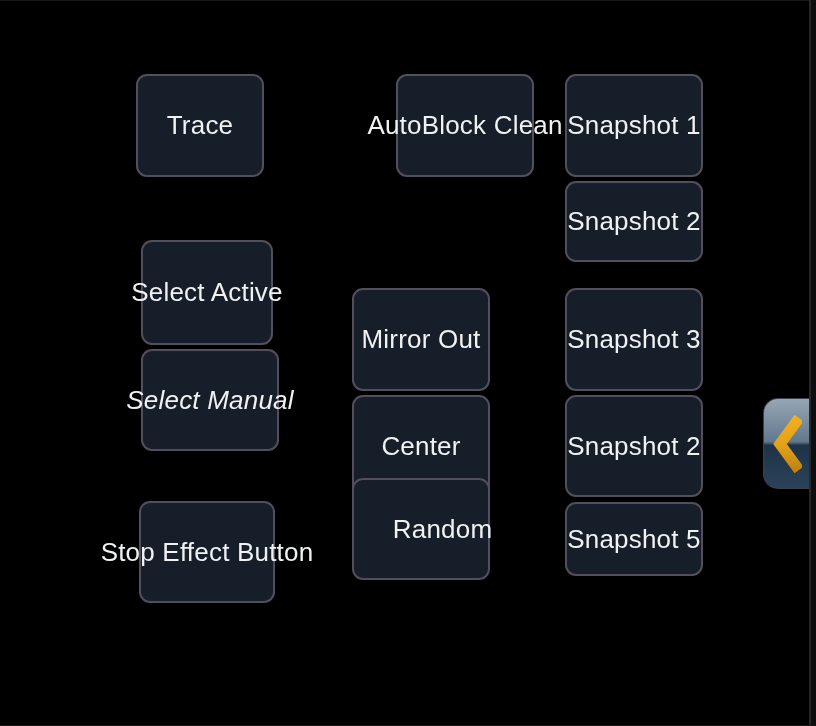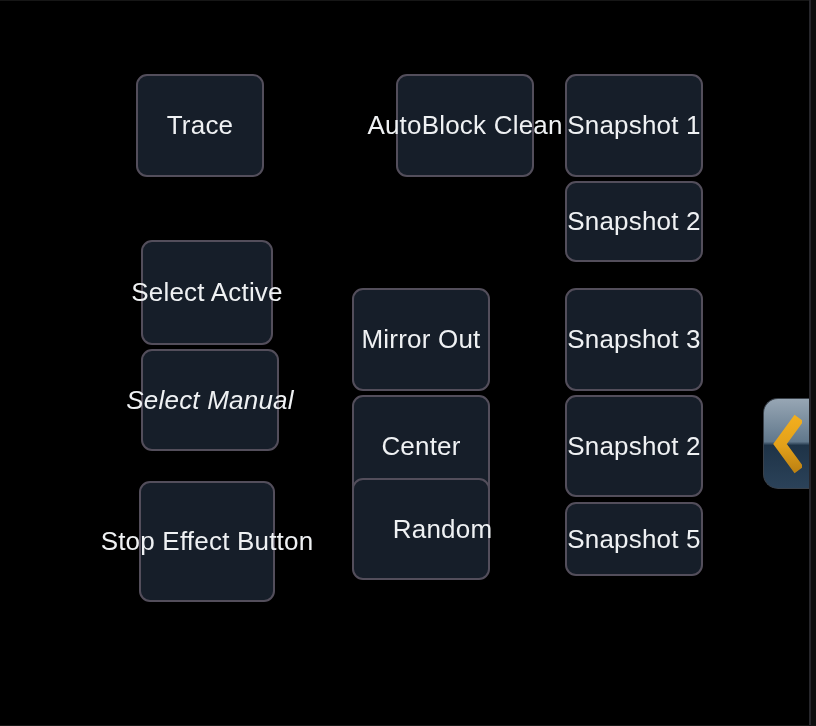--- a/index.html
+++ b/index.html
@@ -32,21 +32,21 @@
     font-weight:500;
     white-space:nowrap;
     letter-spacing:0.2px;
     text-align:center;
   }
 
   
   #btn-trace        {left:136px;top:74px; width:128px;height:103px;}
   #btn-select-active{left:141px;top:240px;width:132px;height:105px;}
   #btn-select-manual{left:141px;top:349px;width:138px;height:102px;font-style:italic;}
-  #btn-stop-effect  {left:139px;top:481px;width:136px;height:121px;}
+  #btn-stop-effect  {left:139px;top:501px;width:136px;height:102px;}
   
   #btn-autoblock    {left:352px;top:74px; width:138px;height:103px;margin-left:44px;}
   #btn-mirror-out   {left:352px;top:288px;width:138px;height:103px;}
   #btn-center       {left:352px;top:395px;width:138px;height:102px;}
   #btn-random       {left:352px;top:478px;width:138px;height:102px;padding-left:43px;}
   
   #btn-snapshot-1   {left:565px;top:74px; width:138px;height:103px;}
   #btn-snapshot-2   {left:565px;top:181px;width:138px;height:81px;}
   #btn-snapshot-3   {left:565px;top:288px;width:138px;height:103px;}
   #btn-snapshot-4   {left:565px;top:395px;width:138px;height:102px;}

